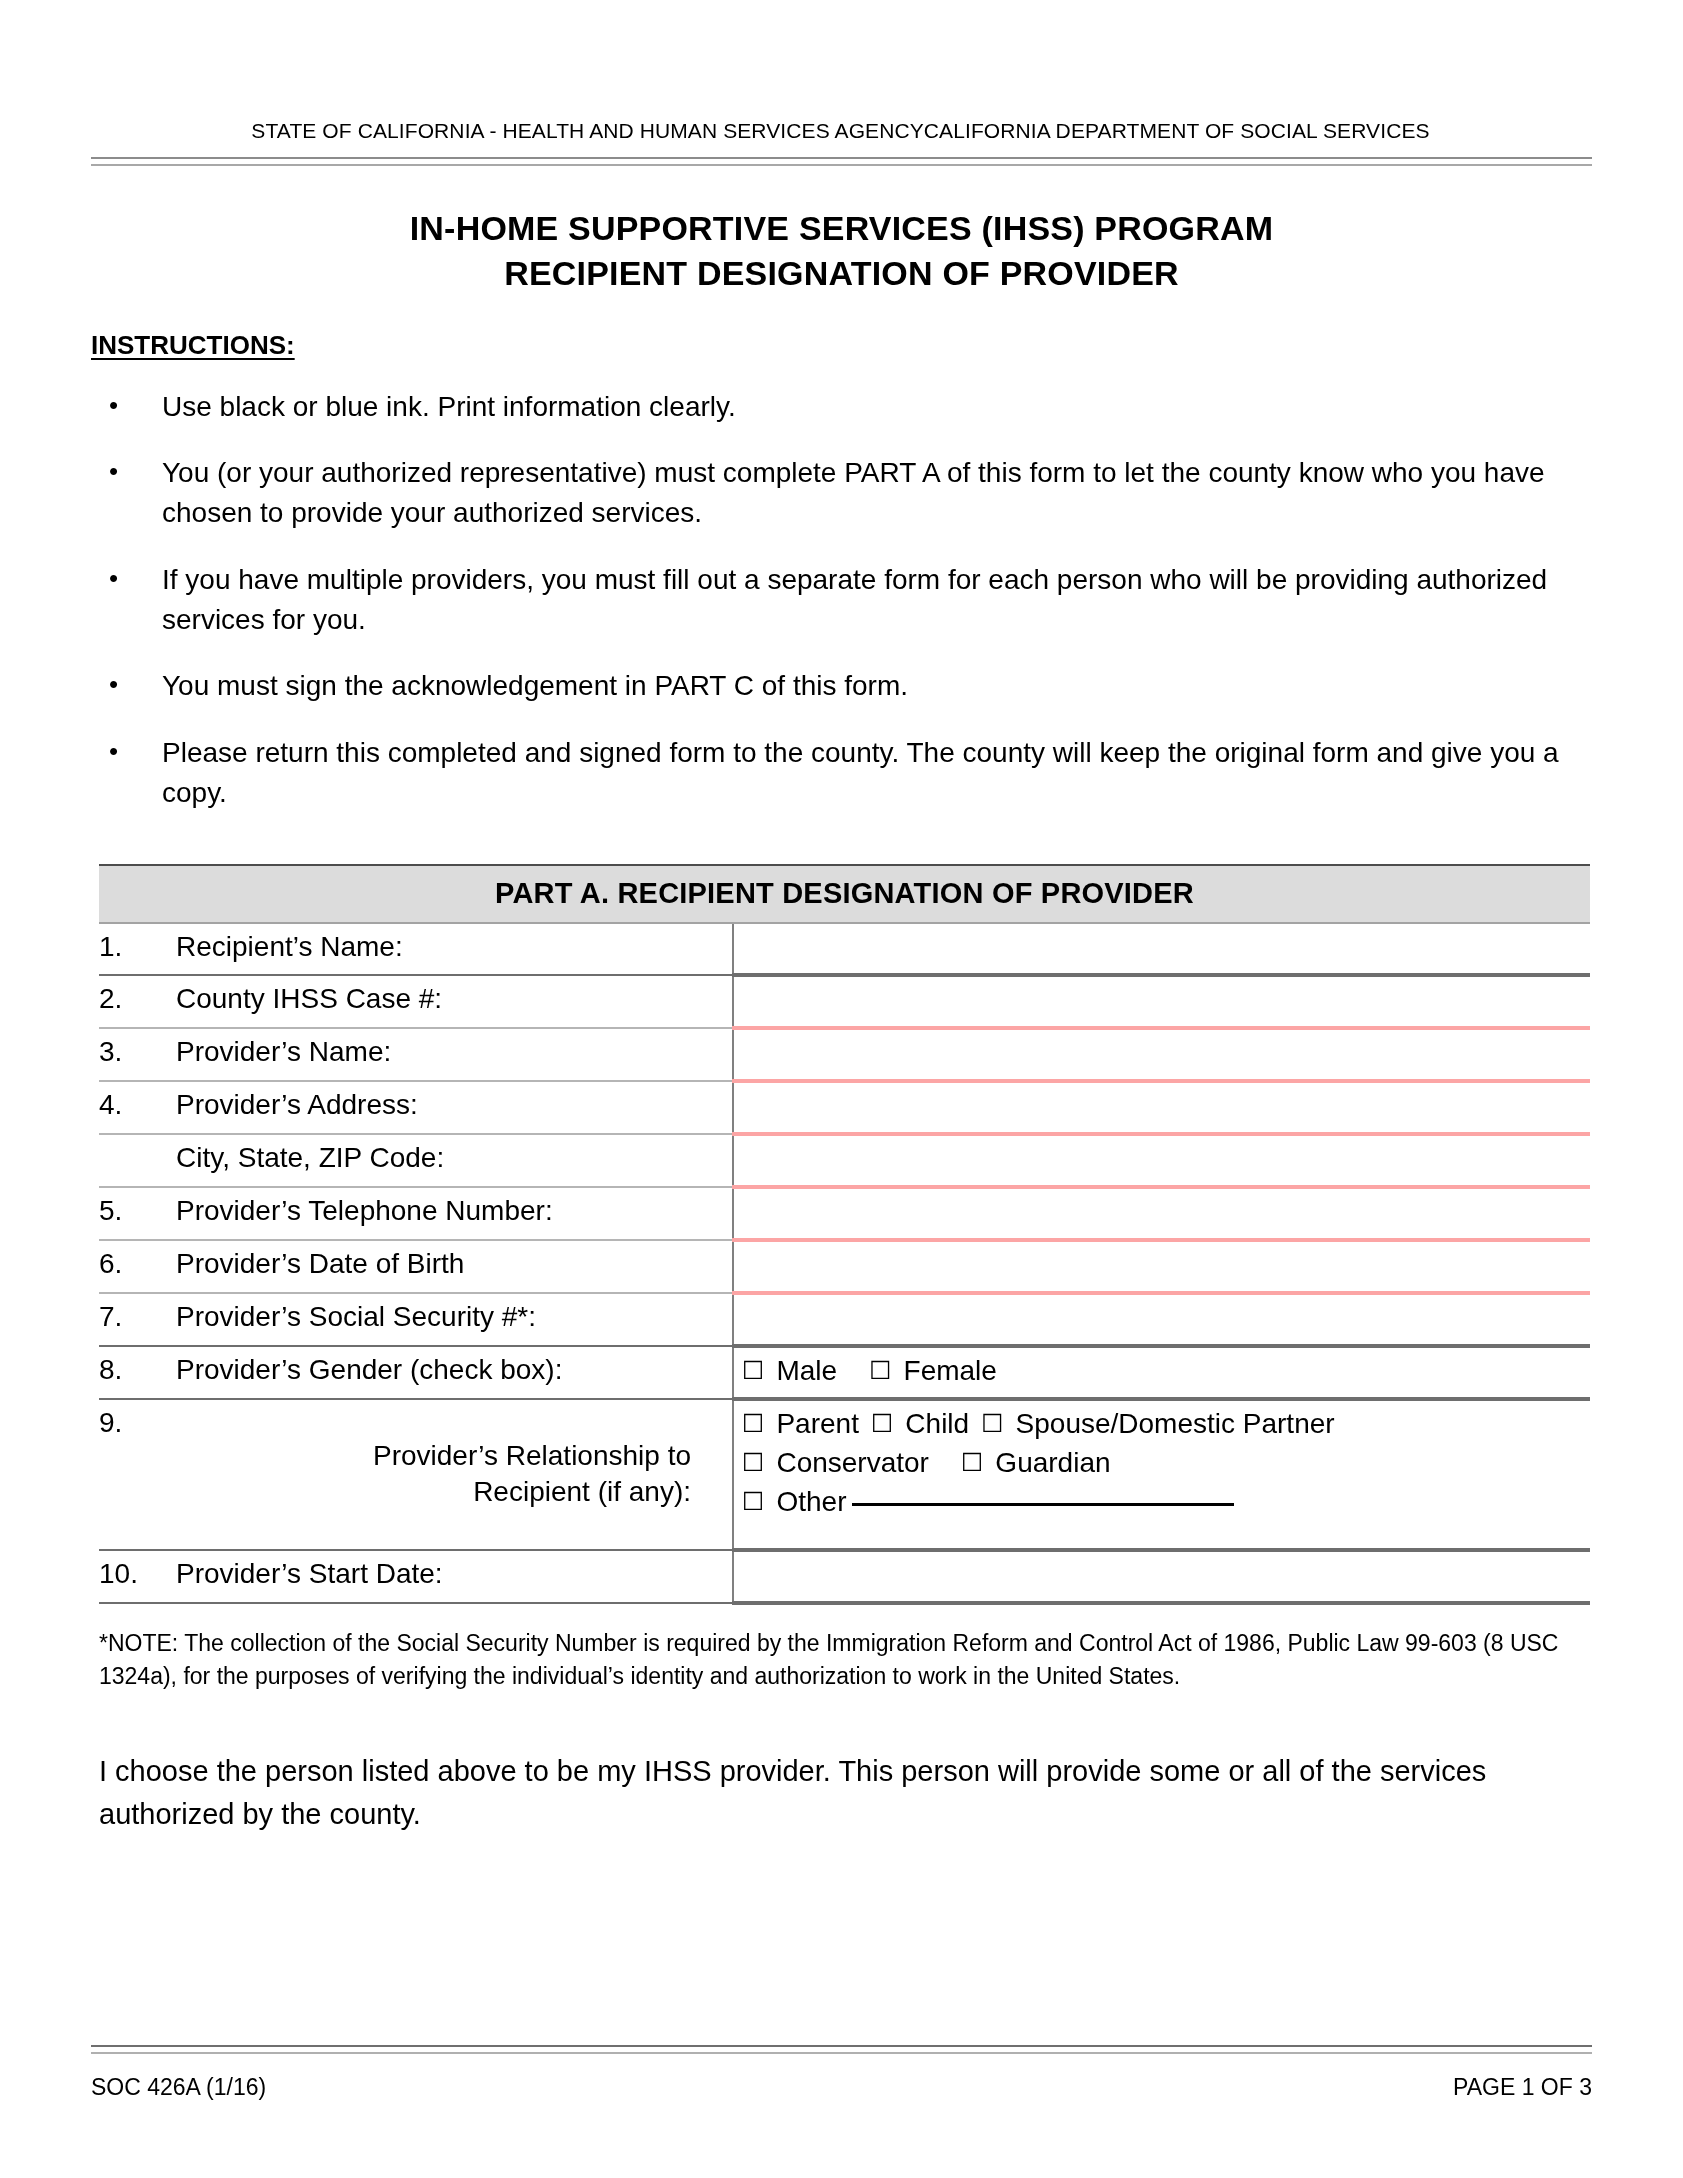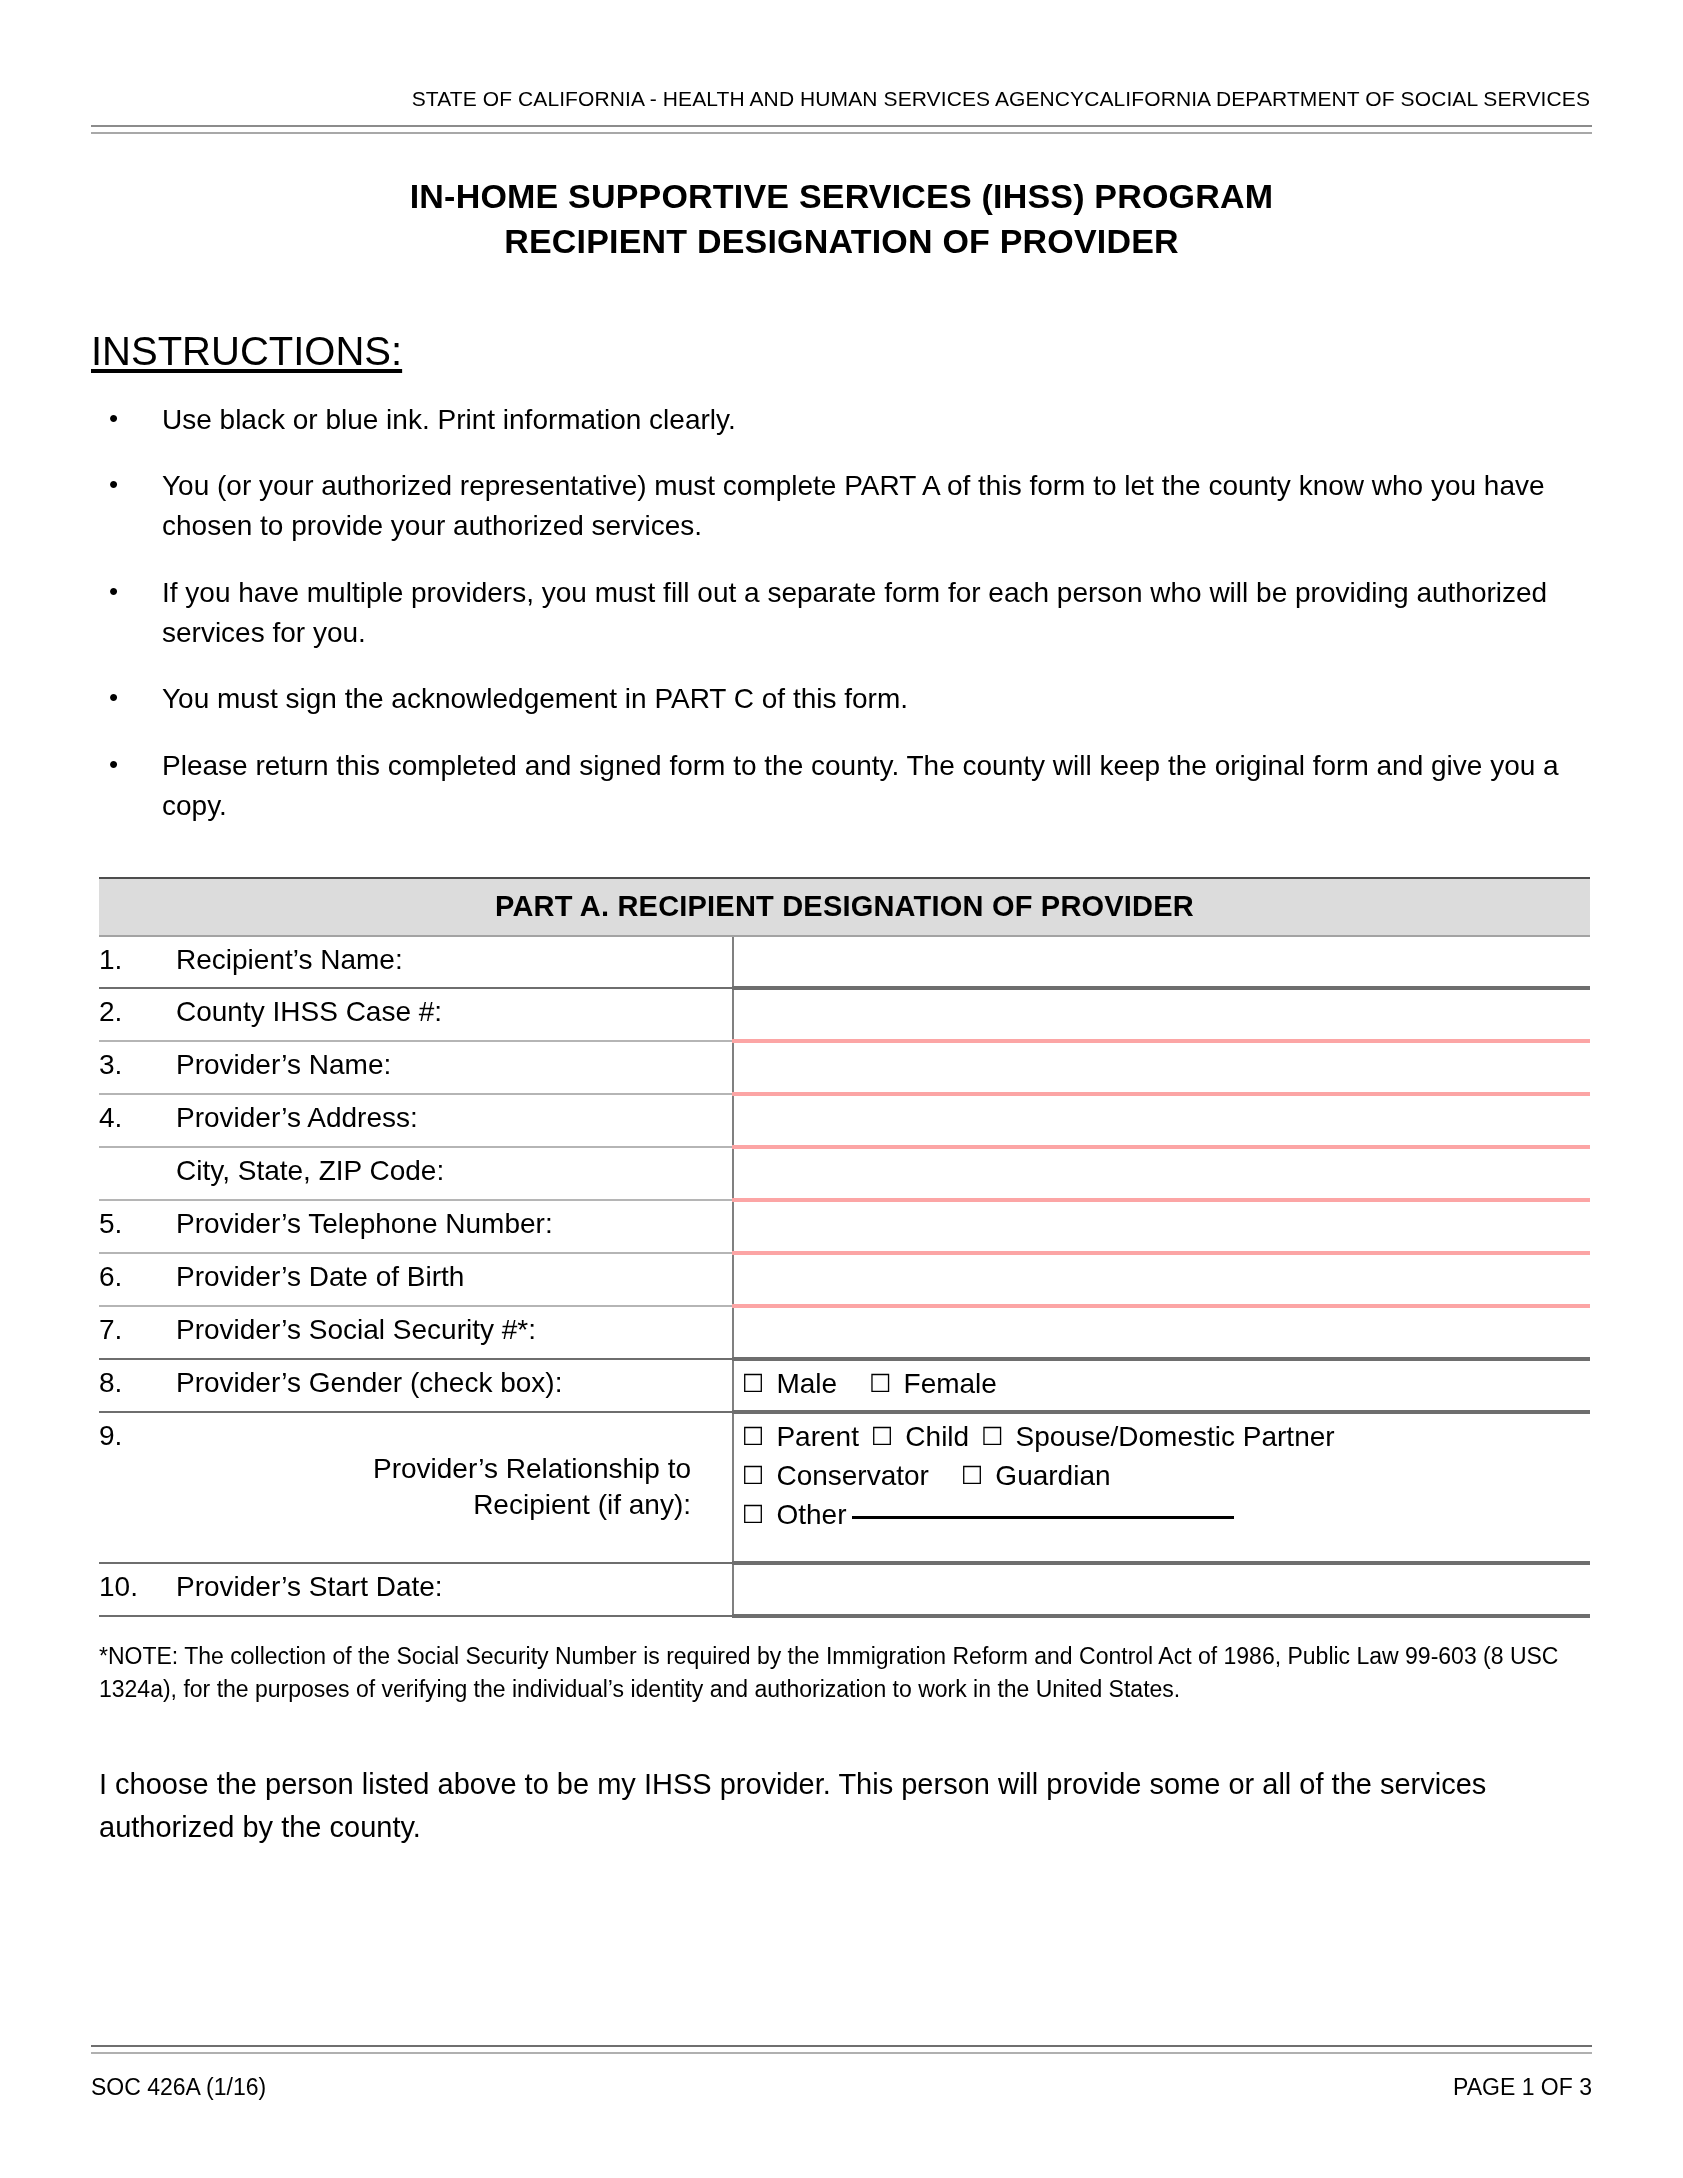--- a/index.html
+++ b/index.html
@@ -18,23 +18,23 @@
   .page {
     position: relative;
     width: 1683px;
     height: 2178px;
     box-sizing: border-box;
     padding: 0 91px;
   }
 
   
   .doc-header {
-    padding-top: 87px;
+    padding-top: 119px;
     display: flex;
-    justify-content: flex-end;
+    justify-content: center;
     align-items: baseline;
     font-size: 21px;
     letter-spacing: 0.1px;
     white-space: nowrap;
   }
   .doc-header .agency-left { }
   .doc-header .agency-right { padding-right: 2px; }
 
   .header-rule {
     margin-top: 14px;
@@ -49,23 +49,23 @@
     text-align: center;
     font-size: 34px;
     font-weight: bold;
     line-height: 1.32;
     letter-spacing: 0.2px;
   }
   .doc-title .line2 { display: block; }
 
   
   .instructions-heading {
-    margin-top: 65px;
-    font-size: 40px;
-    font-weight: normal;
+    margin-top: 34px;
+    font-size: 26px;
+    font-weight: bold;
     text-decoration: underline;
     text-underline-offset: 4px;
     display: inline-block;
   }
 
   ul.instructions {
     list-style: none;
     margin: 26px 0 0 0;
     padding: 0;
   }

